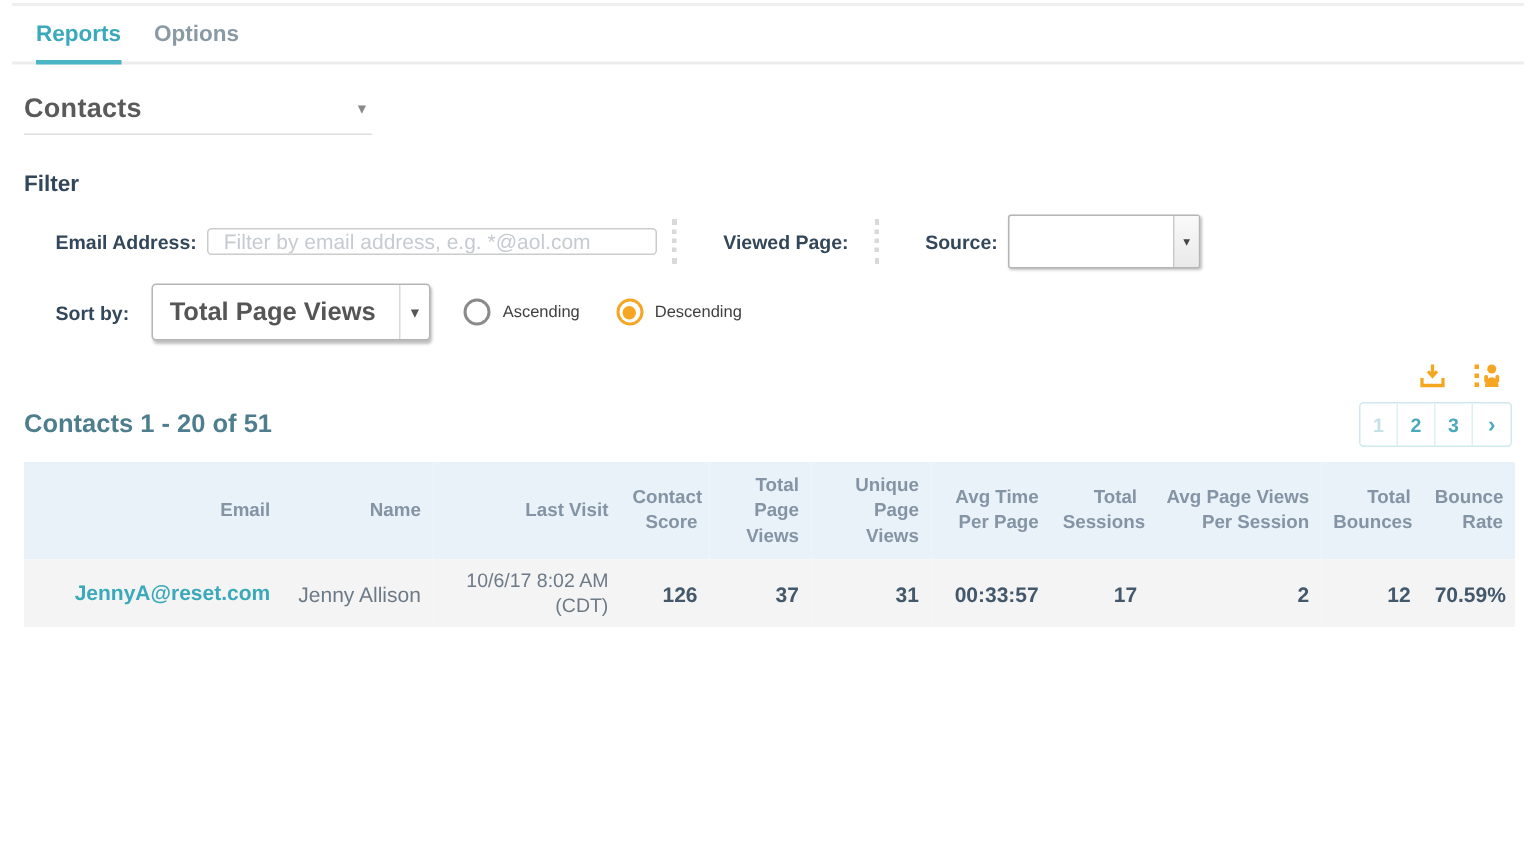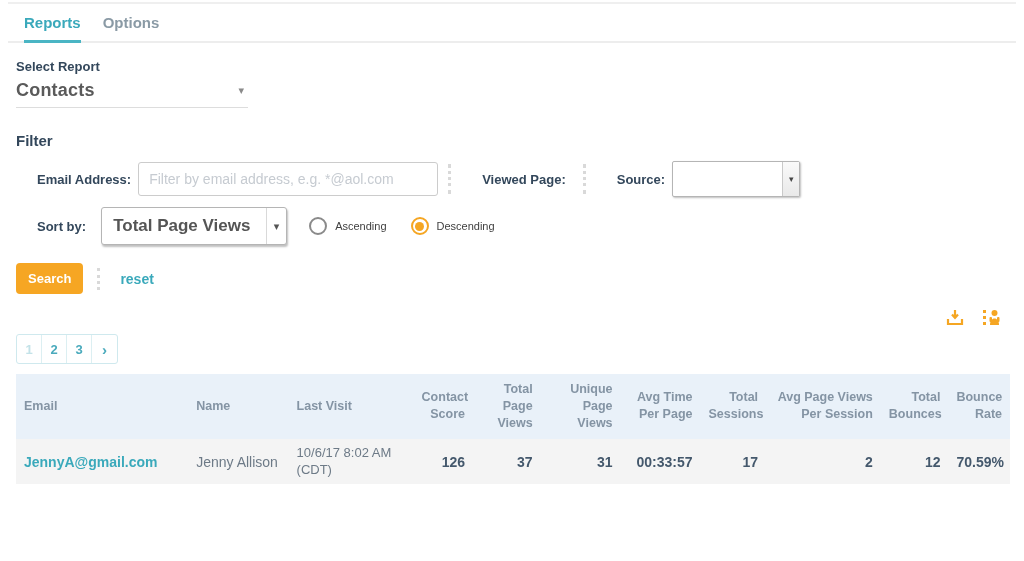--- a/index.html
+++ b/index.html
@@ -21,21 +21,21 @@
   .report-dd { width:232px; display:flex; align-items:center; justify-content:space-between;
                border-bottom:1px solid #ddd; padding:3px 4px 6px 0; margin-top:3px; cursor:pointer; }
   .report-dd .val { font-size:18px; font-weight:bold; color:#5a5a5a; letter-spacing:.2px; }
   .caret { font-size:11px; color:#8a8a8a; }
 
   .section-h { font-size:15px; font-weight:bold; color:#33475b; margin-top:24px; }
 
   
   .filter-row { display:flex; align-items:center; margin-top:12px; }
   .f-label { font-size:13px; font-weight:bold; color:#33475b; white-space:nowrap; margin-right:7px;margin-left:21px; }
-  .f-input { width:300px; height:34px; border:1px solid #ccc; border-radius:3px; padding:0 10px;
+  .f-input { width:300px; height:18px; border:1px solid #ccc; border-radius:3px; padding:0 10px;
              font-size:14px; color:#444; font-family:"Liberation Sans",sans-serif; }
   .f-input::placeholder { color:#c6cbd1; }
   .dot-sep { border-left:3px dotted #d9d9d9; height:30px; margin:0 10px; }
   .src-select { width:128px; height:36px; border:1px solid #b5b5b5; border-radius:2px; background:#fff;
                 display:flex; align-items:stretch; justify-content:flex-end; cursor:pointer;
                 box-shadow:1px 1px 2px rgba(0,0,0,.25); }
   .src-strip { width:17px; border-left:1px solid #c9c9c9; background:linear-gradient(#fafafa,#e9e9e9);
                display:flex; align-items:center; justify-content:center; }
   .src-strip .caret { color:#444; font-size:9px; }
 
@@ -71,21 +71,21 @@
   .pager { display:flex; border:1px solid #cfe9ee; border-radius:3px; overflow:hidden; background:#fff; }
   .pager .pg { width:25px; height:28px; display:flex; align-items:center; justify-content:center;
                font-size:13px; font-weight:bold; color:#4aaabc; border-right:1px solid #dceff2; cursor:pointer; }
   .pager .pg.current { color:#c3e2e8; cursor:default; }
   .pager .pg.next { border-right:none; font-size:15px; }
 
   
   table { border-collapse:collapse; table-layout:fixed; width:994px; margin-top:10px; }
   thead tr { background:#e9f1f9; }
   th { font-size:12.5px; font-weight:bold; color:#8494a4; line-height:1.35; padding:7px 8px; vertical-align:middle; }
-  th.l, td.l { text-align:left; }
+  th.l, td.l { text-align:right; }
   th.r, td.r { text-align:right; }
   td { padding:6px 8px; vertical-align:middle; height:42px; }
   tbody tr:nth-child(odd) { background:#f4f4f4; }
   tbody tr:nth-child(even) { background:#fff; }
   .email-link { color:#3aa9bb; font-size:14px; font-weight:bold; text-decoration:none; cursor:pointer; }
   .name-cell { color:#6d7a87; font-size:14px; }
   .date-cell { color:#6d7a87; font-size:13px; line-height:1.3; }
   .num-cell { color:#44586c; font-size:14px; font-weight:bold; }
 </style>
 </head>
@@ -94,21 +94,20 @@
 <div class="top-rule"></div>
 
 <div class="tabs">
   <div class="tab active">Reports</div>
   <div class="tab inactive">Options</div>
 </div>
 
 <div class="content">
 
   <div class="select-report">
-    <div class="label-sm">Select Report</div>
     <div class="report-dd">
       <span class="val">Contacts</span>
       <span class="caret">▾</span>
     </div>
   </div>
 
   <div class="section-h">Filter</div>
 
   <div class="filter-row">
     <span class="f-label">Email Address:</span>
@@ -138,25 +137,20 @@
         <span class="radio-circle"></span>
         <span class="radio-label">Ascending</span>
       </div>
       <div class="radio-item">
         <span class="radio-circle sel"></span>
         <span class="radio-label">Descending</span>
       </div>
     </div>
   </div>
 
-  <div class="actions-row">
-    <button class="search-btn">Search</button>
-    <div class="dot-sep sm"></div>
-    <a class="reset-link">reset</a>
-  </div>
 
   <div class="icon-row">
     <span class="tool-icon">
       <svg width="18" height="18" viewBox="0 0 18 18">
         <path d="M9 2 v7 M6 6.5 L9 9.8 L12 6.5" stroke="#f5a623" stroke-width="2.2" fill="none"></path>
         <path d="M2 11 v5 h14 v-5" stroke="#f5a623" stroke-width="2.2" fill="none"></path>
       </svg>
     </span>
     <span class="tool-icon">
       <svg width="20" height="18" viewBox="0 0 20 18">
@@ -165,20 +159,21 @@
         <rect x="1" y="14" width="3" height="3" fill="#f5a623"></rect>
         <circle cx="12.5" cy="5" r="3" fill="#f5a623"></circle>
         <path d="M8 17 c0-4 2-6.5 4.5-6.5 s4.5 2.5 4.5 6.5 z" fill="#f5a623"></path>
         <rect x="7.5" y="9" width="2.5" height="5" rx="1" fill="#f5a623"></rect>
         <rect x="15" y="9" width="2.5" height="5" rx="1" fill="#f5a623"></rect>
       </svg>
     </span>
   </div>
 
   <div class="results-head">
+    <div class="results-title">Contacts 1 - 20 of 51</div>
     <div class="pager">
         <div class="pg current">1</div>
         <div class="pg">2</div>
         <div class="pg">3</div>
         <div class="pg next">›</div>
       </div>
   </div>
 
   <table>
     <thead>
@@ -191,21 +186,21 @@
           <th class="r" style="width: 78px;">Unique Page Views</th>
           <th class="r" style="width: 78px;">Avg Time Per Page</th>
           <th class="r" style="width: 64px;">Total Sessions</th>
           <th class="r" style="width: 112px;">Avg Page Views Per Session</th>
           <th class="r" style="width: 66px;">Total Bounces</th>
           <th class="r" style="width: 60px;">Bounce Rate</th>
         </tr>
       </thead>
     <tbody>
         <tr>
-          <td class="l"><a class="email-link">JennyA@gmail.com</a></td>
+          <td class="l"><a class="email-link">JennyA@reset.com</a></td>
           <td class="l name-cell">Jenny Allison</td>
           <td class="l date-cell">10/6/17 8:02 AM (CDT)</td>
           <td class="r num-cell">126</td>
           <td class="r num-cell">37</td>
           <td class="r num-cell">31</td>
           <td class="r num-cell">00:33:57</td>
           <td class="r num-cell">17</td>
           <td class="r num-cell">2</td>
           <td class="r num-cell">12</td>
           <td class="r num-cell">70.59%</td>

